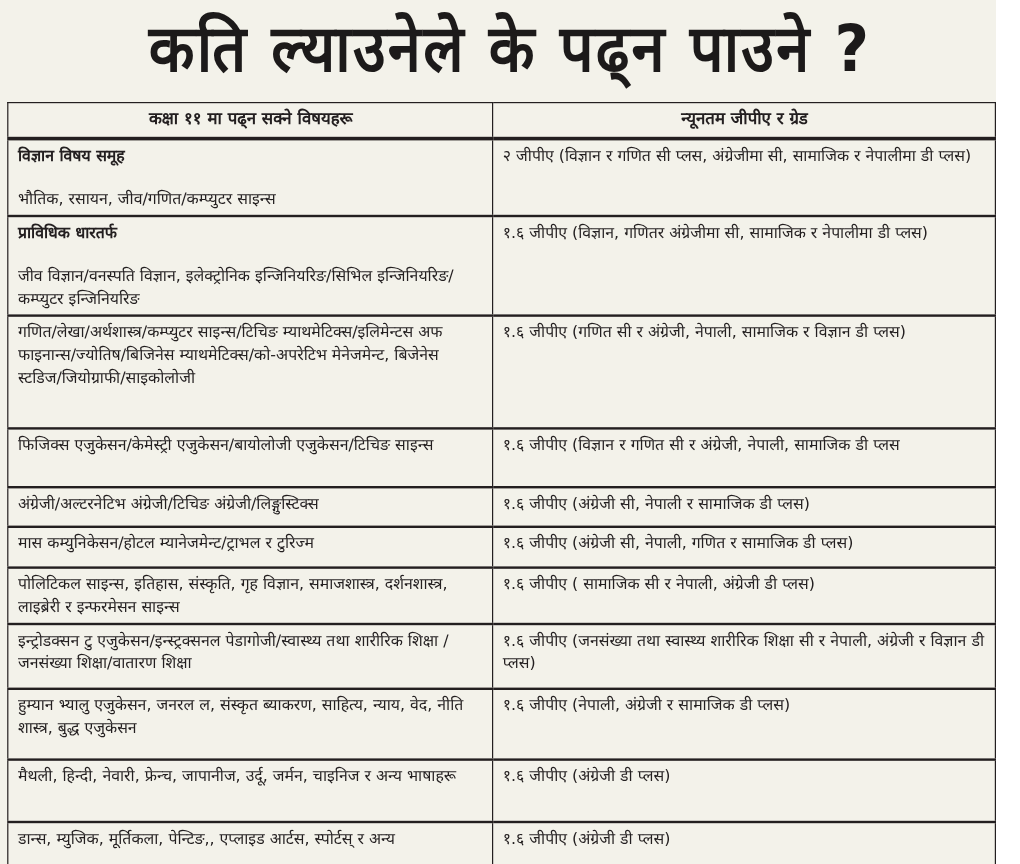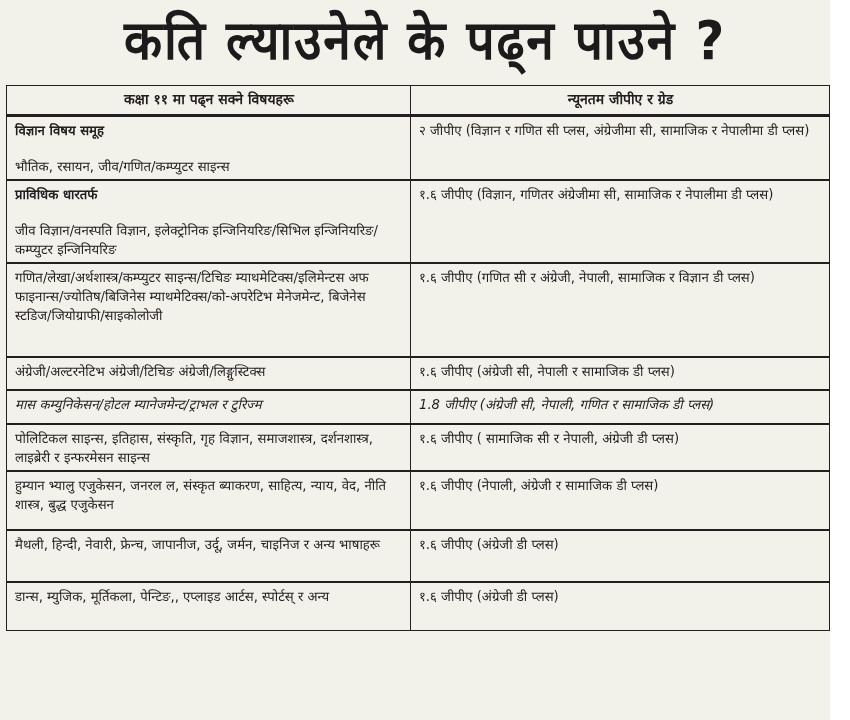--- a/index.html
+++ b/index.html
@@ -106,31 +106,39 @@
       <td>
         <span class="group-title">प्राविधिक धारतर्फ</span>
         <span class="block">जीव विज्ञान/वनस्पति विज्ञान, इलेक्ट्रोनिक इन्जिनियरिङ/सिभिल इन्जिनियरिङ/कम्प्युटर इन्जिनियरिङ</span>
       </td>
       <td>१.६ जीपीए (विज्ञान, गणितर अंग्रेजीमा सी, सामाजिक र नेपालीमा डी प्लस)</td>
     </tr>
     <tr class="body-row" style="height:94px;">
       <td>गणित/लेखा/अर्थशास्त्र/कम्प्युटर साइन्स/टिचिङ म्याथमेटिक्स/इलिमेन्टस अफ फाइनान्स/ज्योतिष/बिजिनेस म्याथमेटिक्स/को-अपरेटिभ मेनेजमेन्ट, बिजेनेस स्टडिज/जियोग्राफी/साइकोलोजी</td>
       <td>१.६ जीपीए (गणित सी र अंग्रेजी, नेपाली, सामाजिक र विज्ञान डी प्लस)</td>
     </tr>
+    <tr class="body-row" style="height:49px;">
+      <td>फिजिक्स एजुकेसन/केमेस्ट्री एजुकेसन/बायोलोजी एजुकेसन/टिचिङ साइन्स</td>
+      <td>१.६ जीपीए (विज्ञान र गणित सी र अंग्रेजी, नेपाली, सामाजिक डी प्लस</td>
+    </tr>
     <tr class="body-row" style="height:33px;">
       <td>अंग्रेजी/अल्टरनेटिभ अंग्रेजी/टिचिङ अंग्रेजी/लिङ्गुस्टिक्स</td>
       <td>१.६ जीपीए (अंग्रेजी सी, नेपाली र सामाजिक डी प्लस)</td>
     </tr>
-    <tr class="body-row" style="height:34px;font-style:italic;">
+    <tr class="body-row" style="height:34px;">
       <td>मास कम्युनिकेसन/होटल म्यानेजमेन्ट/ट्राभल र टुरिज्म</td>
-      <td>1.8 जीपीए (अंग्रेजी सी, नेपाली, गणित र सामाजिक डी प्लस)</td>
+      <td>१.६ जीपीए (अंग्रेजी सी, नेपाली, गणित र सामाजिक डी प्लस)</td>
     </tr>
     <tr class="body-row" style="height:46px;">
       <td>पोलिटिकल साइन्स, इतिहास, संस्कृति, गृह विज्ञान, समाजशास्त्र, दर्शनशास्त्र, लाइब्रेरी र इन्फरमेसन साइन्स</td>
       <td>१.६ जीपीए ( सामाजिक सी र नेपाली, अंग्रेजी डी प्लस)</td>
+    </tr>
+    <tr class="body-row" style="height:54px;">
+      <td>इन्ट्रोडक्सन टु एजुकेसन/इन्स्ट्रक्सनल पेडागोजी/स्वास्थ्य तथा शारीरिक शिक्षा /जनसंख्या शिक्षा/वातारण शिक्षा</td>
+      <td>१.६ जीपीए (जनसंख्या तथा स्वास्थ्य शारीरिक शिक्षा सी र नेपाली, अंग्रेजी र विज्ञान डी प्लस)</td>
     </tr>
     <tr class="body-row" style="height:59px;">
       <td>हुम्यान भ्यालु एजुकेसन, जनरल ल, संस्कृत ब्याकरण, साहित्य, न्याय, वेद, नीति शास्त्र, बुद्ध एजुकेसन</td>
       <td>१.६ जीपीए (नेपाली, अंग्रेजी र सामाजिक डी प्लस)</td>
     </tr>
     <tr class="body-row" style="height:52px;">
       <td>मैथली, हिन्दी, नेवारी, फ्रेन्च, जापानीज, उर्दू, जर्मन, चाइनिज र अन्य भाषाहरू</td>
       <td>१.६ जीपीए (अंग्रेजी डी प्लस)</td>
     </tr>
     <tr class="body-row" style="height:48px;">

